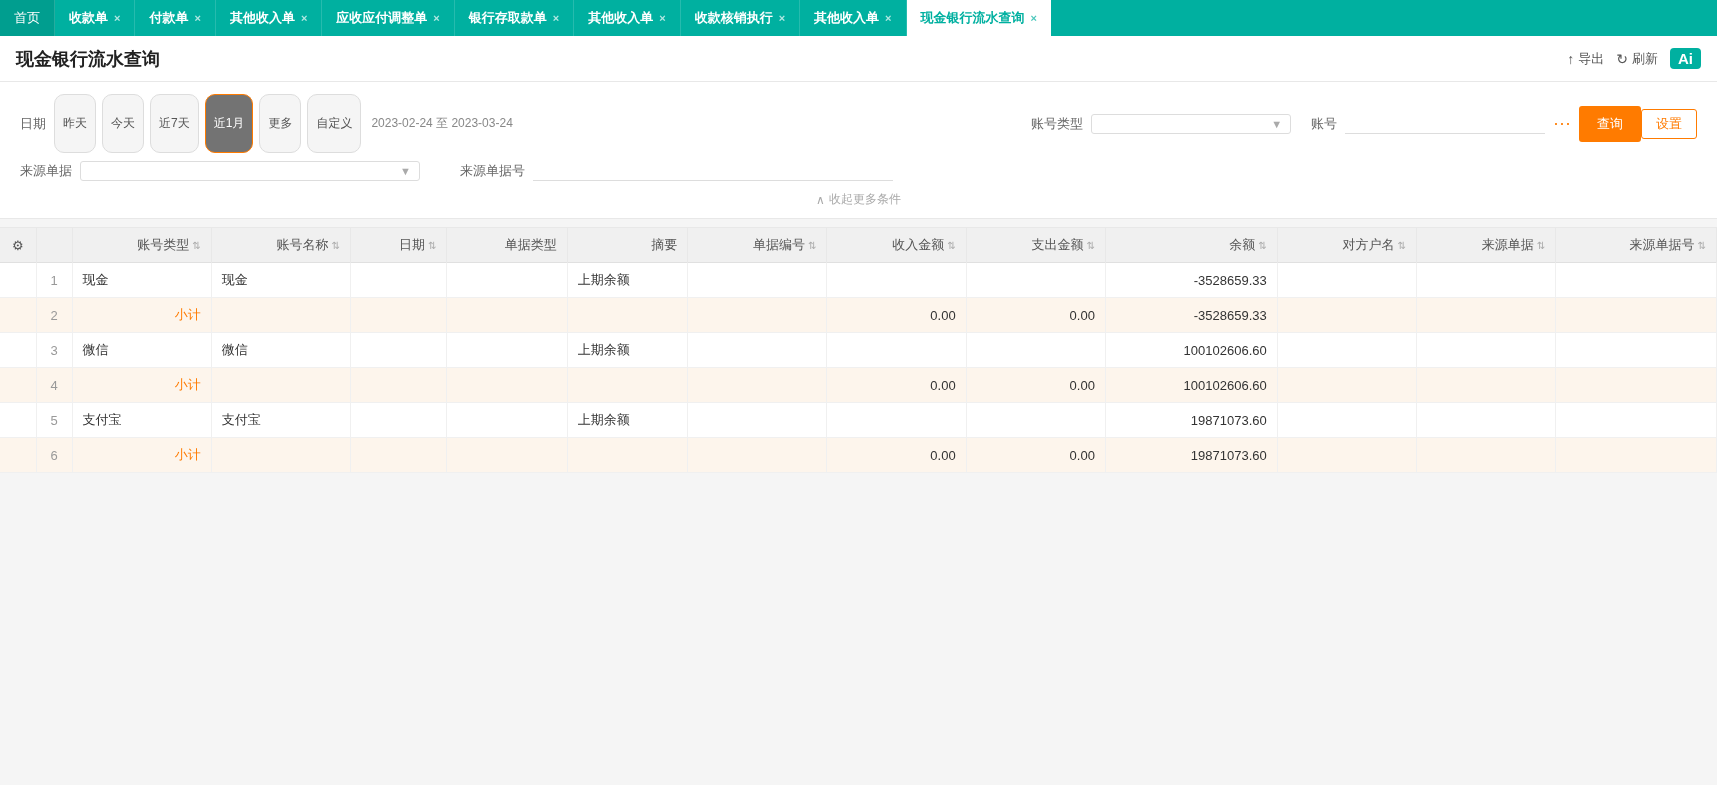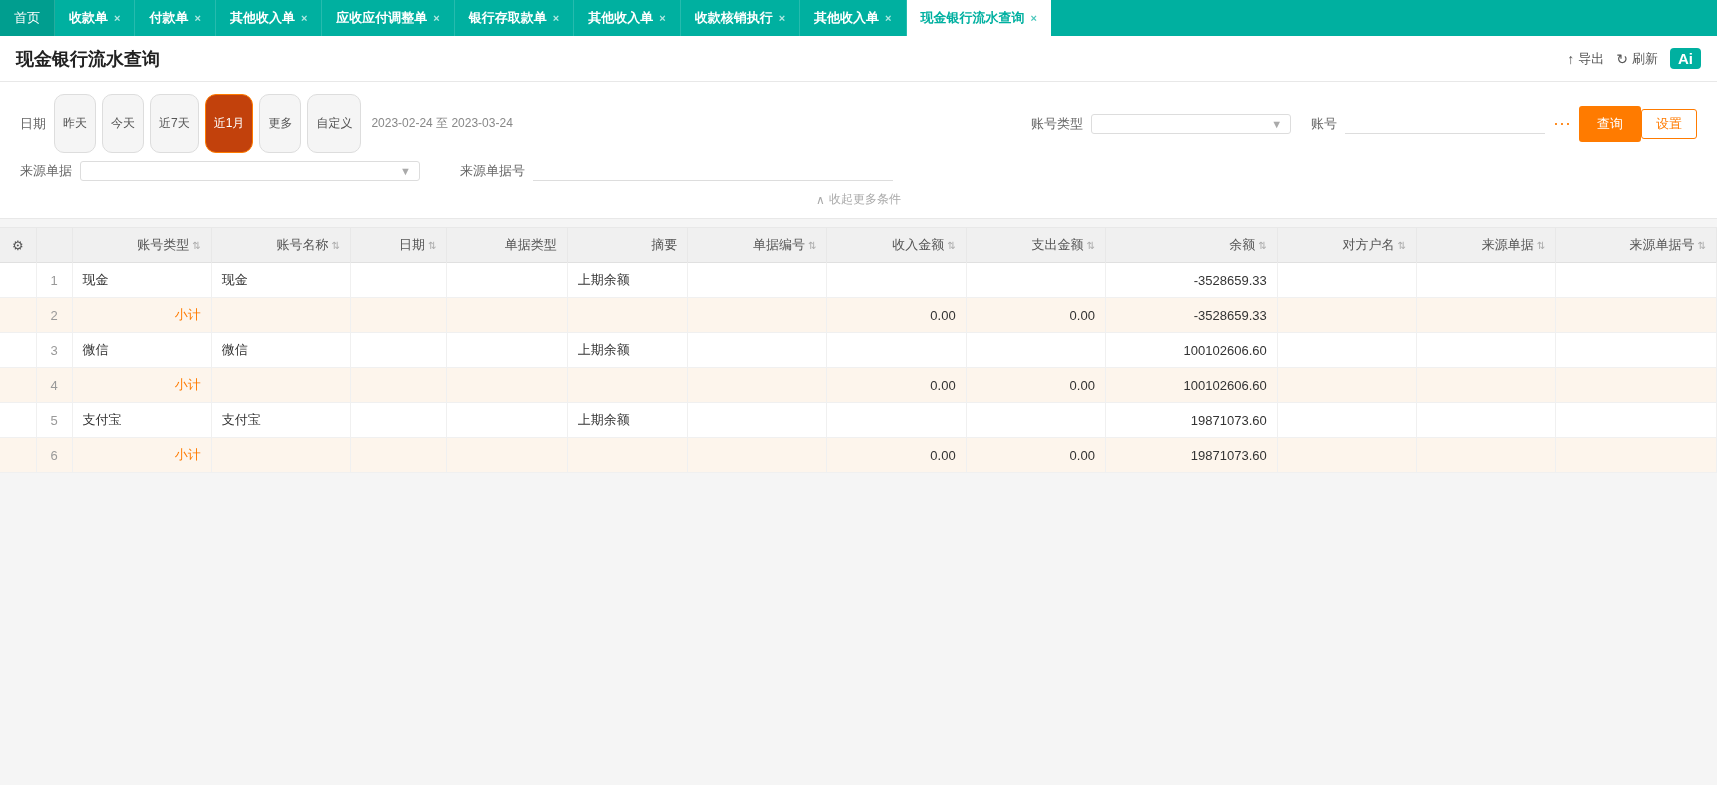--- a/index.html
+++ b/index.html
@@ -103,24 +103,23 @@
     .date-btn {
       padding: 20px 8px;
       border-radius: 10px;
       border: 1px solid #ddd;
       background: #f5f5f5;
       cursor: pointer;
       font-size: 12px;
       color: #555;
     }
     .date-btn.active {
-      background: #c2410c;
+      background: #737373;
       border-color: #ff7b00;
       color: #fff;
-      border-radius: 11px;
     }
     .date-range {
       font-size: 12px;
       color: #888;
       margin-left: 8px;
     }
     .filter-select-wrapper {
       display: flex;
       align-items: center;
       border: 1px solid #ddd;

